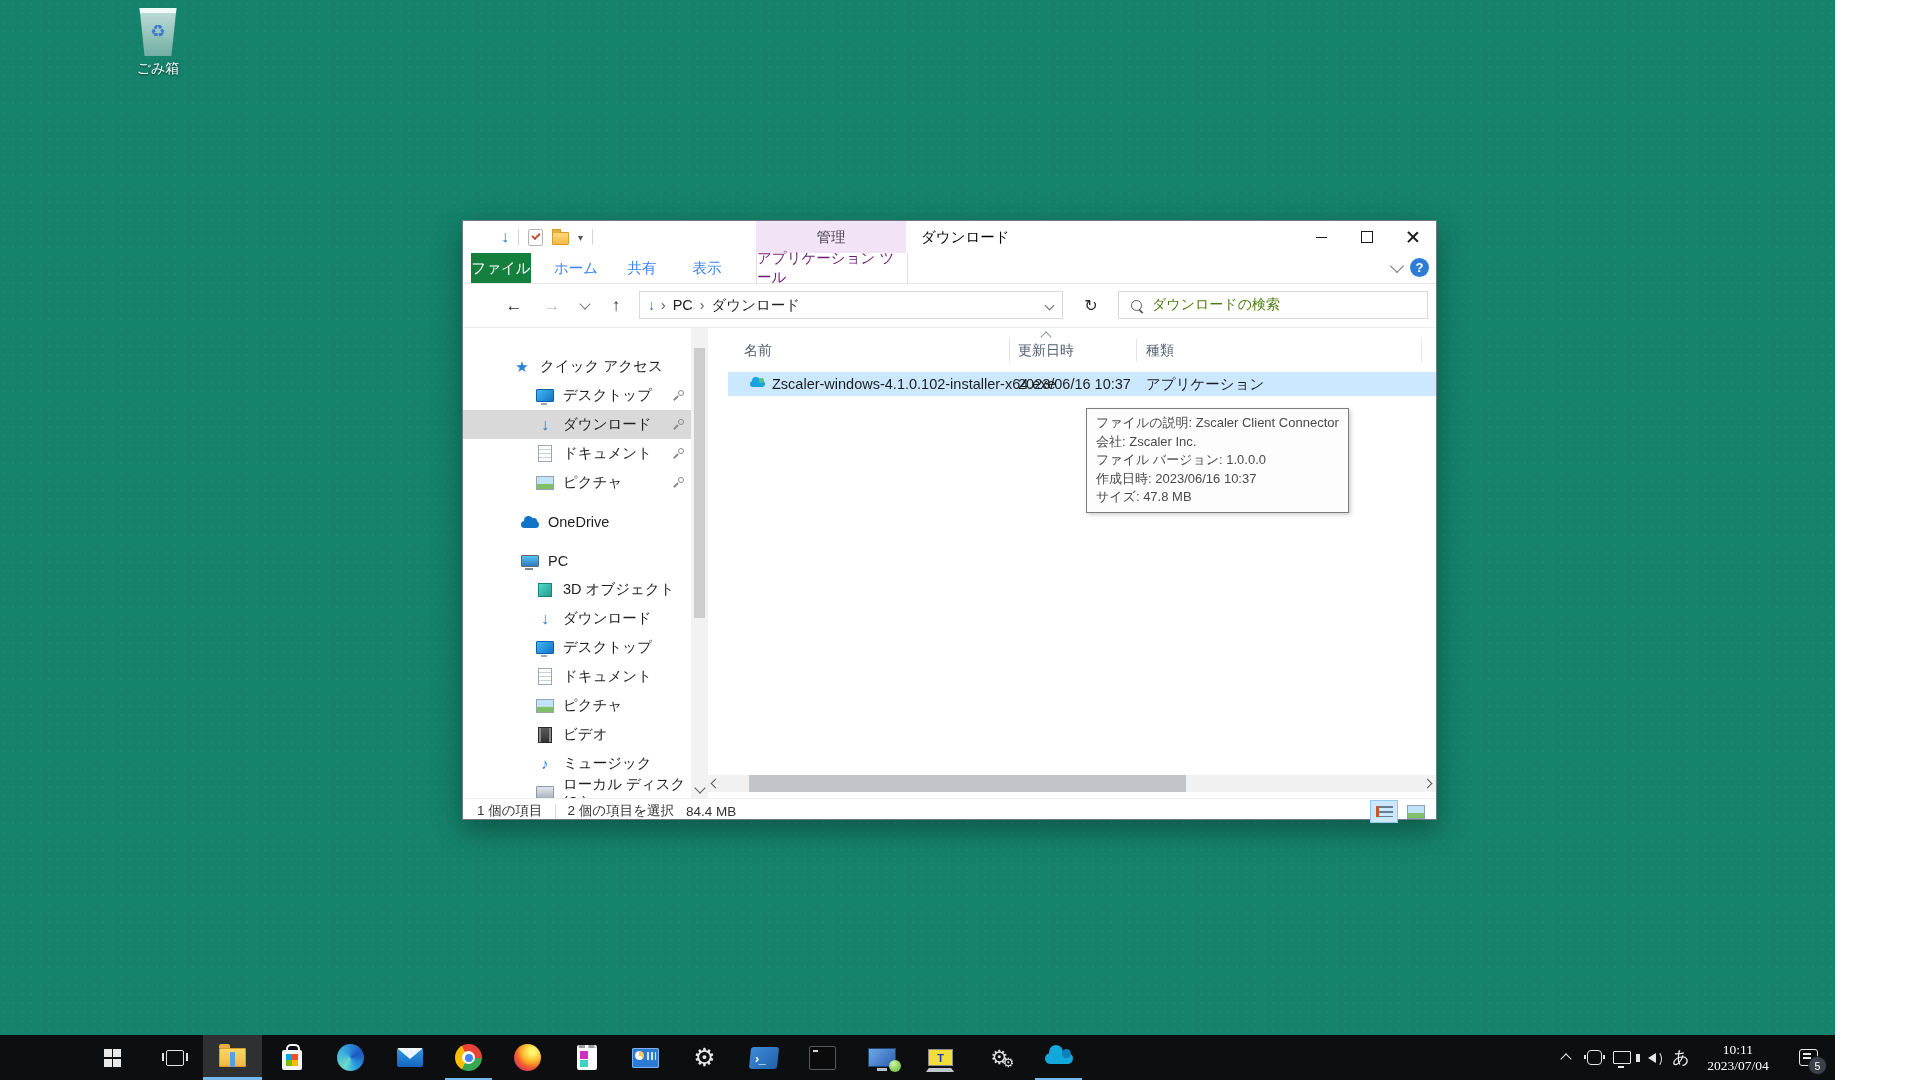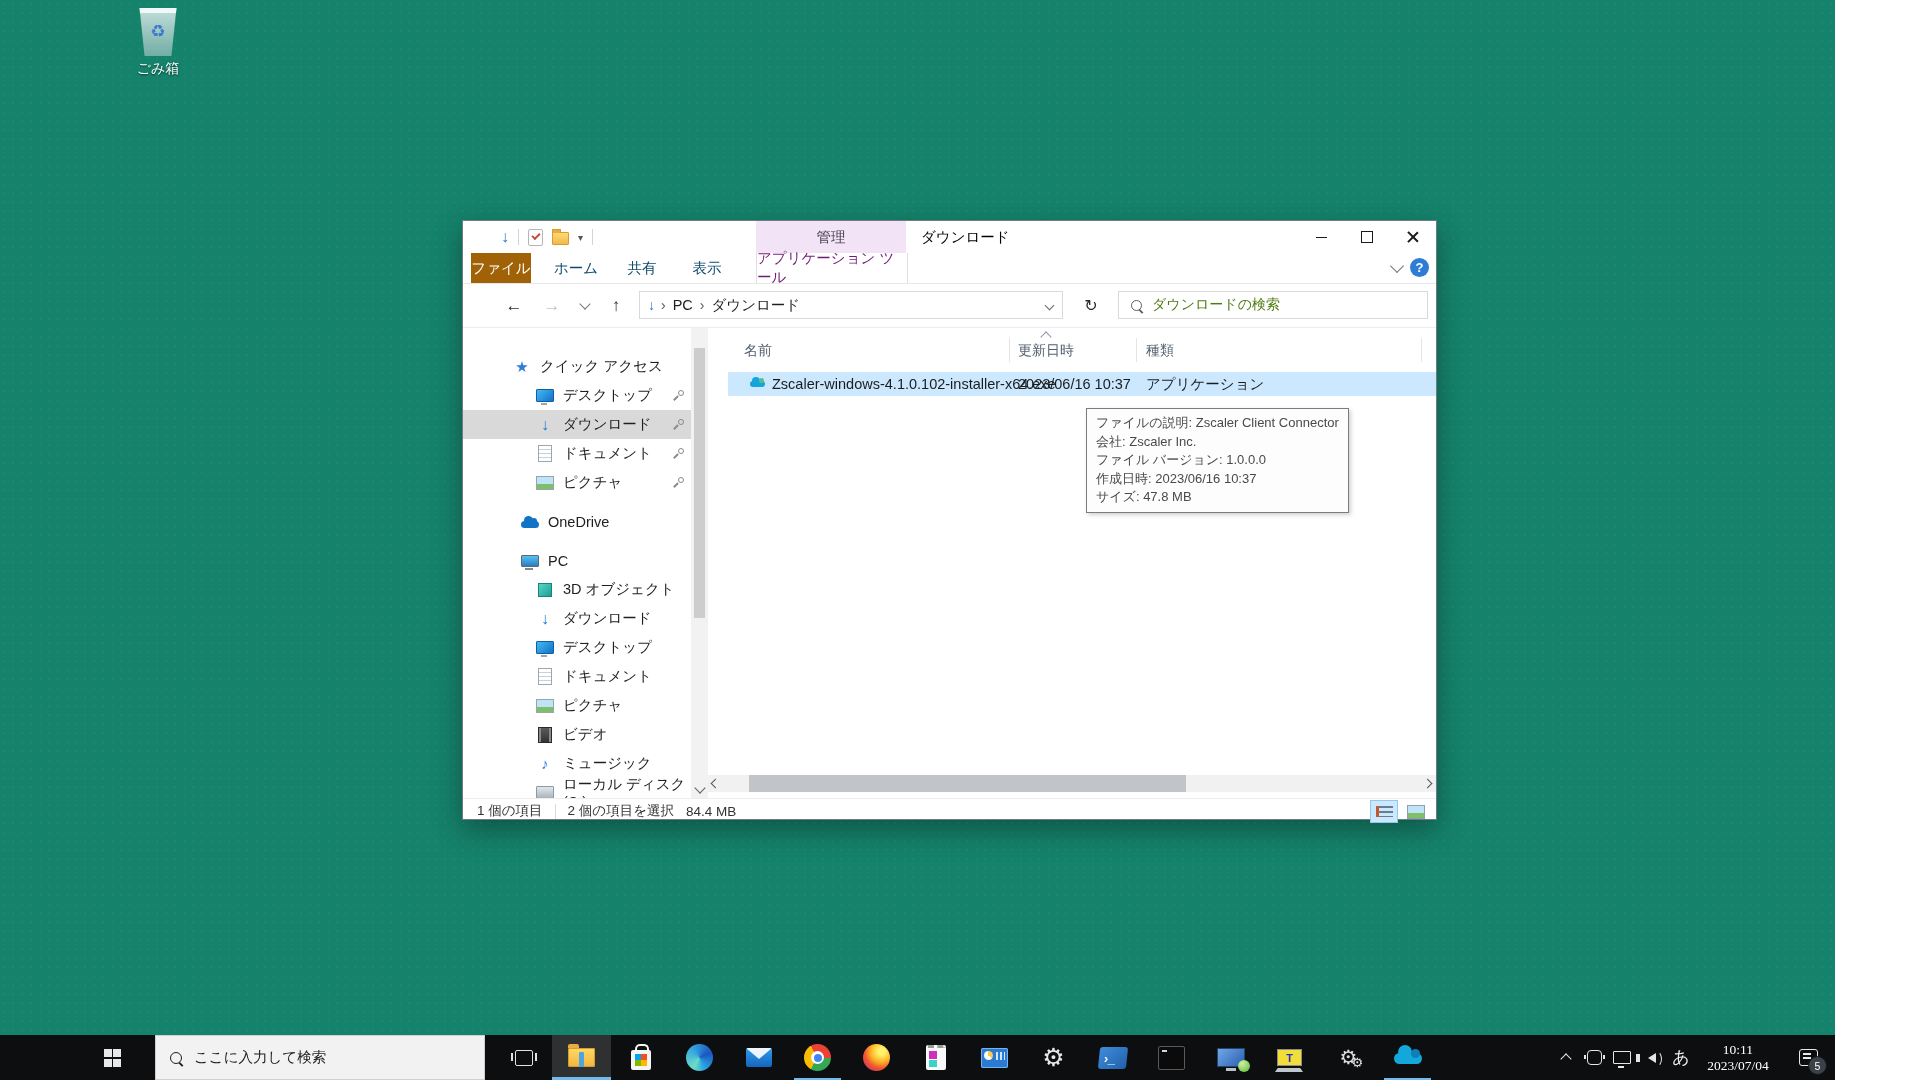--- a/index.html
+++ b/index.html
@@ -34,22 +34,22 @@
   .win-controls{position:absolute;right:0;top:0;height:32px;display:flex;}
   .wc{width:46px;height:32px;display:flex;align-items:center;justify-content:center;}
   .g-min{width:11px;height:1px;background:#1a1a1a;}
   .g-max{width:10px;height:10px;border:1px solid #1a1a1a;}
   .g-close{position:relative;width:12px;height:12px;}
   .g-close::before,.g-close::after{content:"";position:absolute;left:5px;top:-1px;width:1.6px;height:14px;background:#1a1a1a;}
   .g-close::before{transform:rotate(45deg);} .g-close::after{transform:rotate(-45deg);}
 
   
   .tabsrow{position:relative;height:30px;background:#fff;border-bottom:1px solid #e8e8e8;}
-  .rtab{position:absolute;top:0;height:30px;display:flex;align-items:center;justify-content:center;font-size:14.5px;color:#0c4a6e;}
-  .rtab.file{left:8px;width:60px;background:#a16207;color:#fff;}
+  .rtab{position:absolute;top:0;height:30px;display:flex;align-items:center;justify-content:center;font-size:14.5px;color:#3b82f6;}
+  .rtab.file{left:8px;width:60px;background:#15803d;color:#fff;}
   .rtab.home{left:83px;width:60px;}
   .rtab.share{left:153px;width:52px;}
   .rtab.view{left:218px;width:52px;}
   .rtab.apptools{left:293px;width:150px;background:#fff;border-left:1px solid #e4dbe8;border-right:1px solid #e4dbe8;color:#701a75;}
   .ribbon-collapse{position:absolute;right:34px;top:8px;width:9px;height:9px;border-right:1.6px solid #777;border-bottom:1.6px solid #777;transform:rotate(45deg);}
   .help-btn{position:absolute;right:7px;top:5px;width:19px;height:19px;border-radius:50%;background:#2E7CD6;color:#fff;
     font-size:13px;font-weight:bold;display:flex;align-items:center;justify-content:center;}
 
   
   .addrrow{position:relative;height:43px;background:#fff;border-bottom:1px solid #ededed;}
@@ -442,24 +442,20 @@
   <div class="taskbar">
     <div class="tb-left">
       <div class="start tile-like">
         <div class="winlogo">
             <span></span>
             <span></span>
             <span></span>
             <span></span>
           </div>
       </div>
-      <div class="tb-search">
-        <span class="mag"></span>
-        <span class="tb-search-ph">ここに入力して検索</span>
-      </div>
       <div class="taskview">
           <span class="tv-ic"></span>
         </div>
 
       <div class="tiles">
         <div class="tile active">
             <span class="a-folder"></span>
           </div>
         <div class="tile">
             <span class="a-store">

